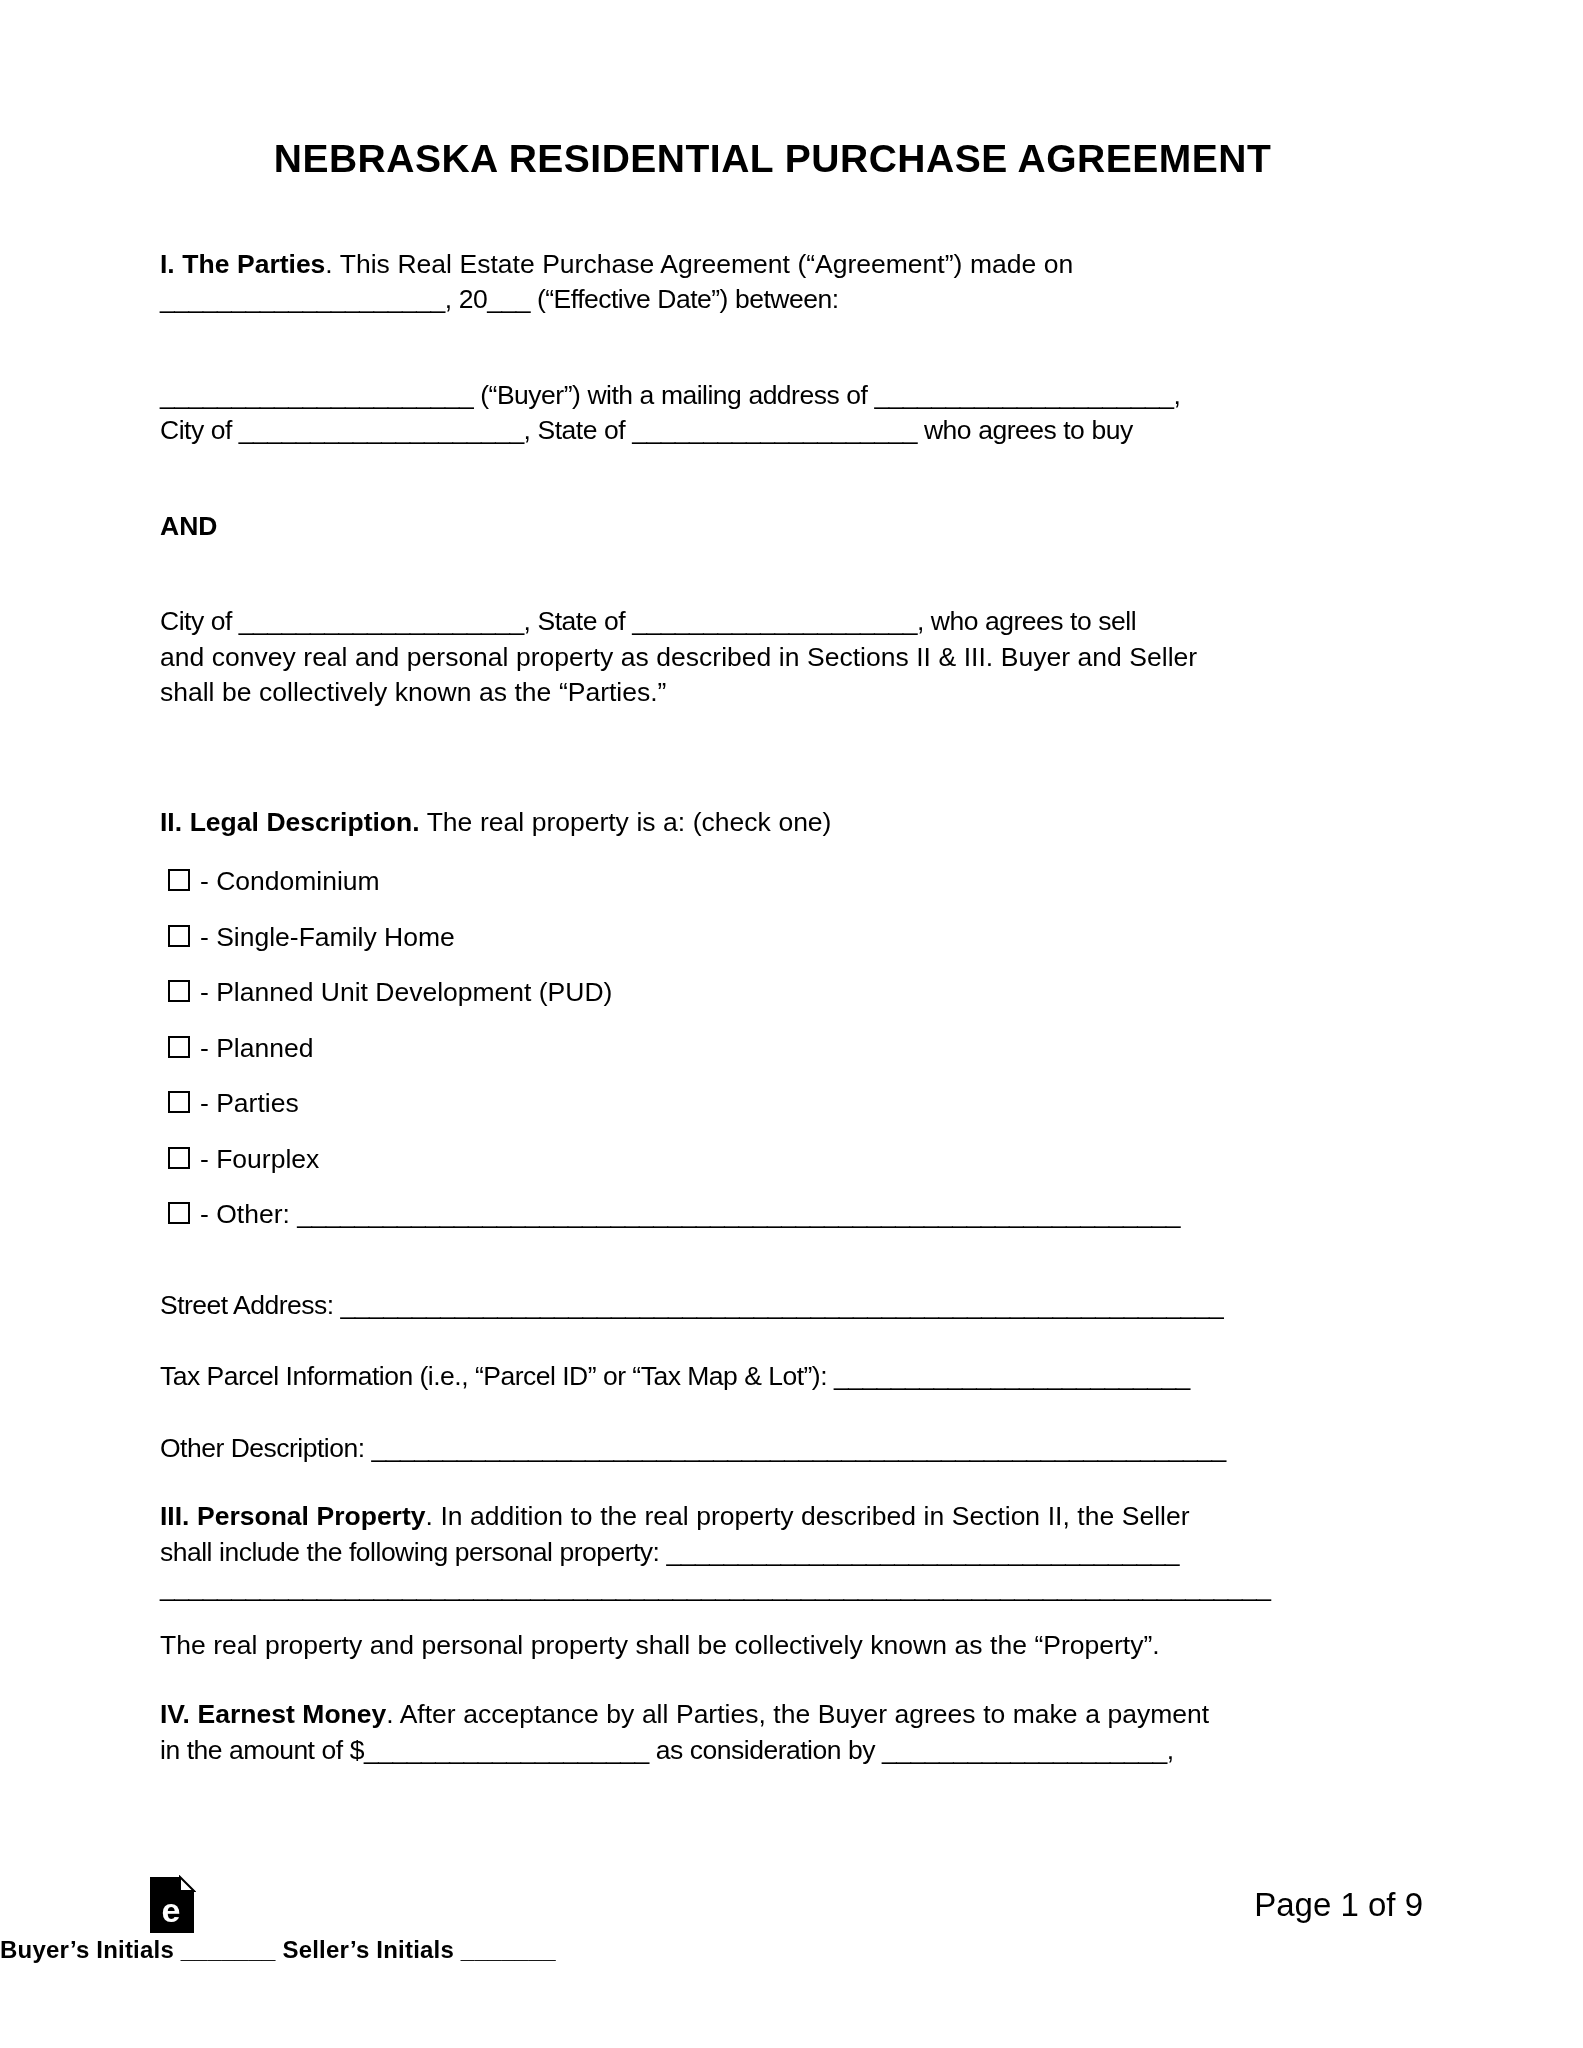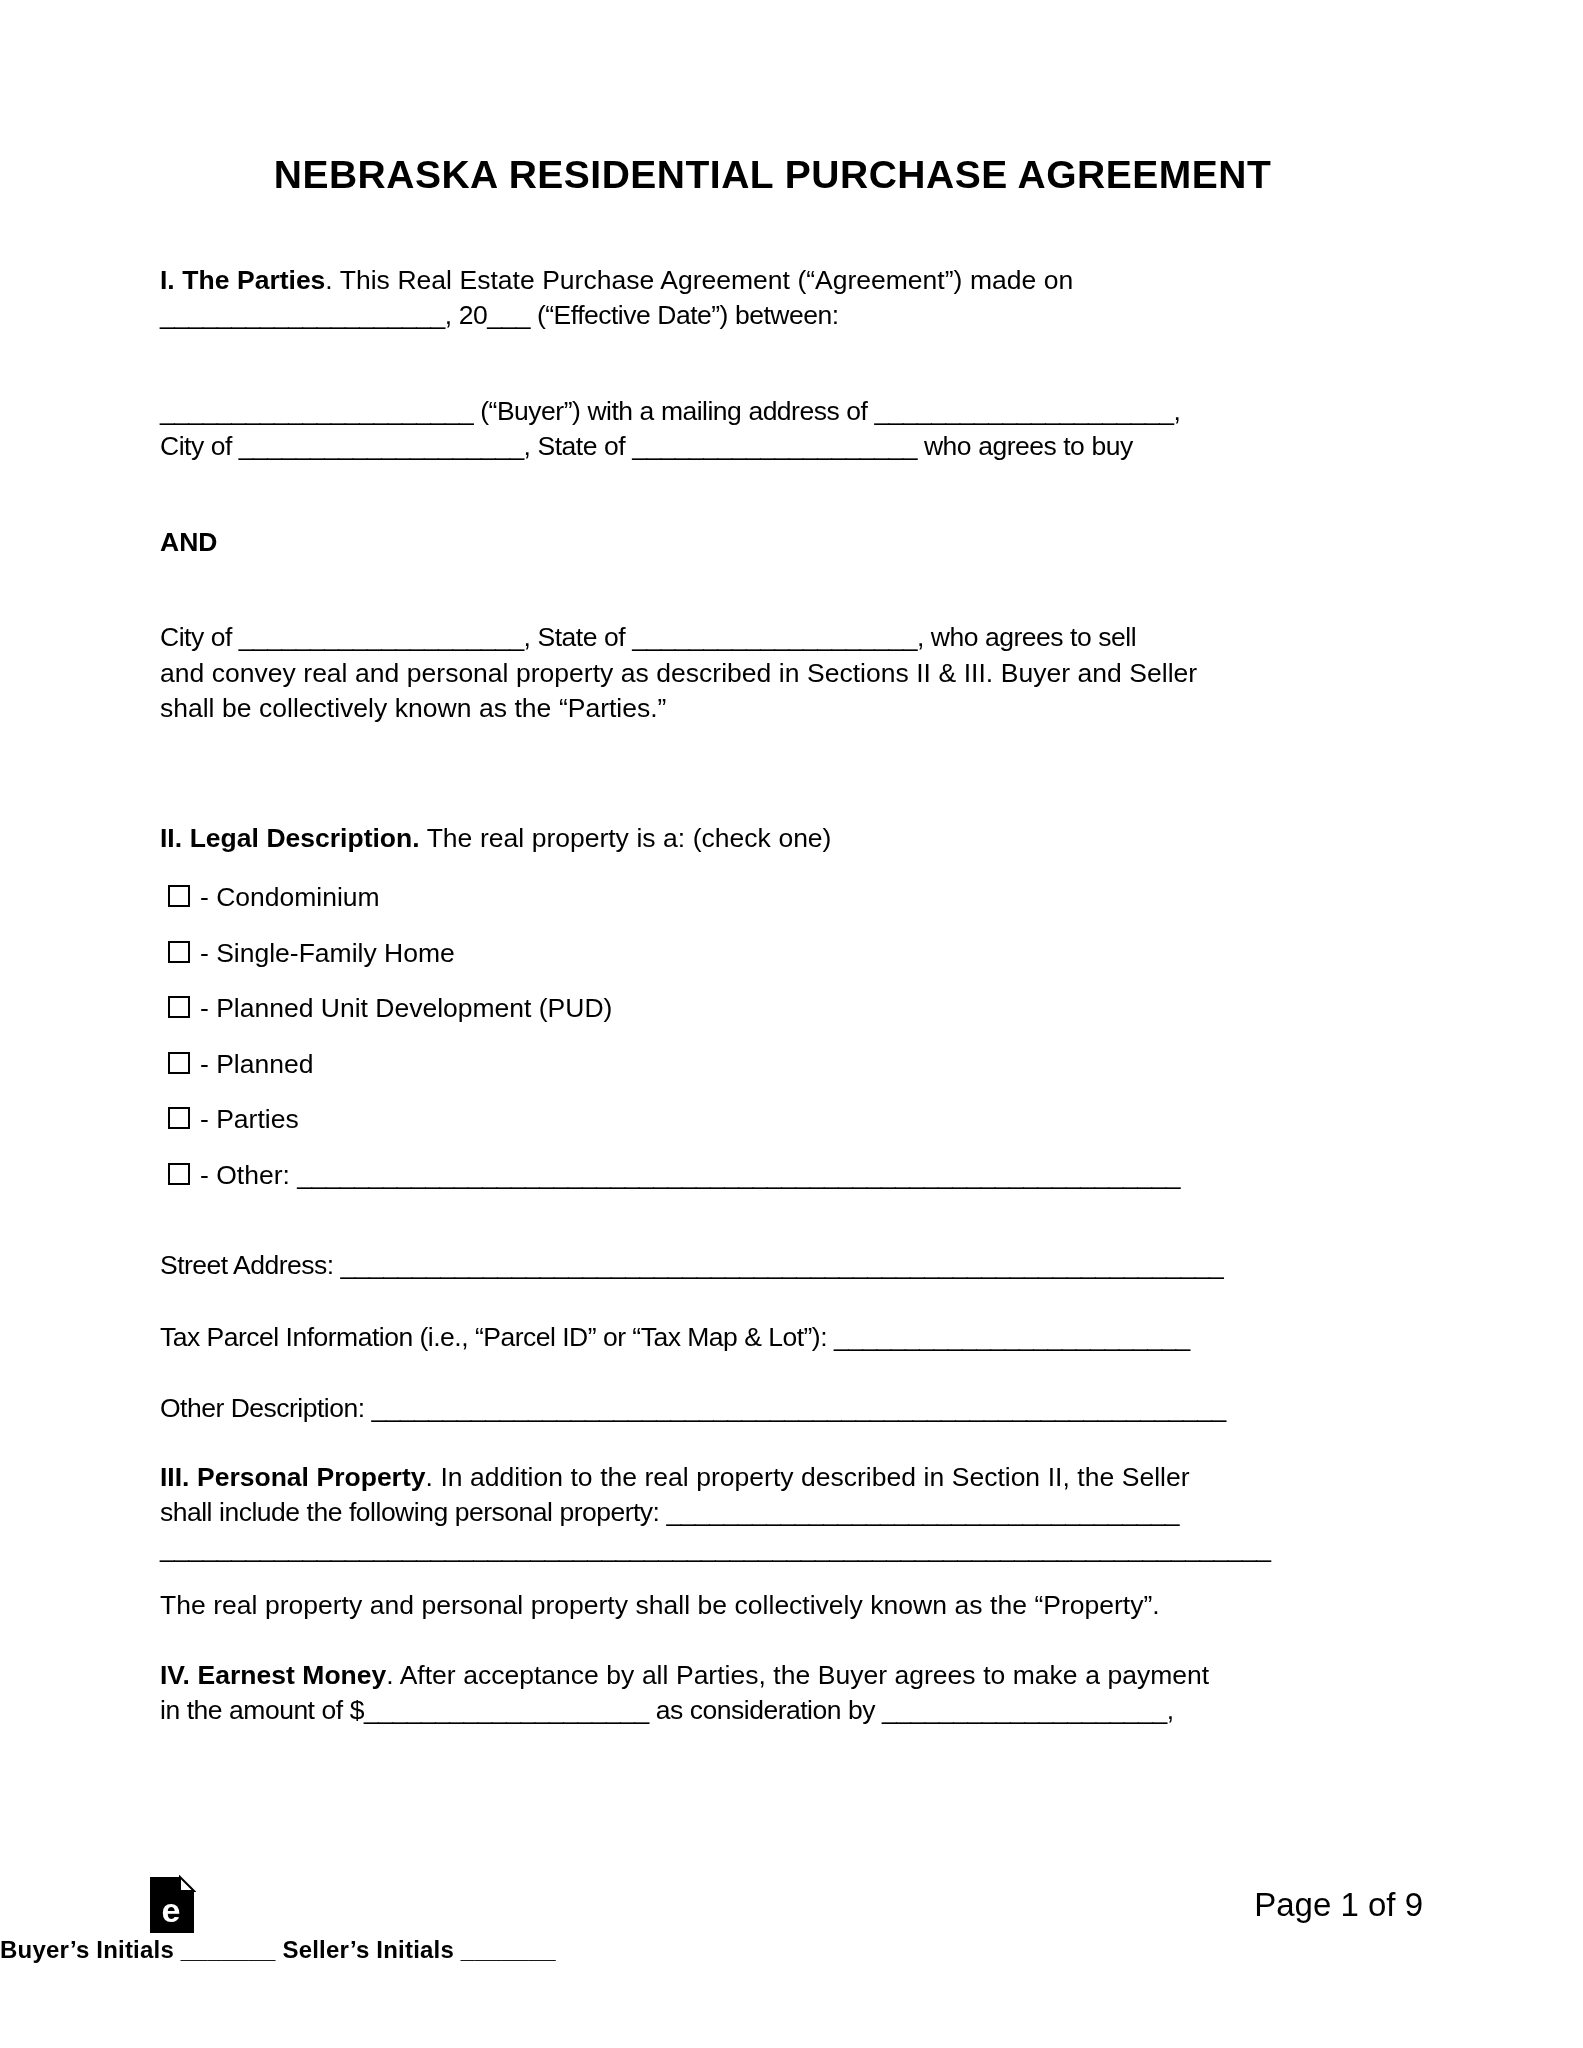--- a/index.html
+++ b/index.html
@@ -16,21 +16,21 @@
     position: relative;
     width: 1583px;
     height: 2048px;
     background: #ffffff;
     box-sizing: border-box;
     overflow: hidden;
   }
   .content {
     position: absolute;
     left: 160px;
-    top: 16px;
+    top: 0;
     width: 1225px;
   }
   .doc-title {
     text-align: center;
     font-size: 39px;
     font-weight: bold;
     letter-spacing: 0.5px;
     margin: 0;
     padding-top: 138px;
     line-height: 1.1;
@@ -167,20 +167,24 @@
       <div class="checkrow">
         <span class="cbox"></span>
         <span class="lbl">- Planned</span>
       </div>
 
       <div class="checkrow">
         <span class="cbox"></span>
         <span class="lbl">- Parties</span>
       </div>
 
+      <div class="checkrow">
+        <span class="cbox"></span>
+        <span class="lbl">- Fourplex</span>
+      </div>
 
       <div class="checkrow">
         <span class="cbox"></span>
         <span class="lbl">- Other: </span>
         <span class="fill ul">______________________________________________________________</span>
       </div>
 
       <div class="spacer-m"></div>
 
       <p class="line-row ul">Street Address: ______________________________________________________________</p>

